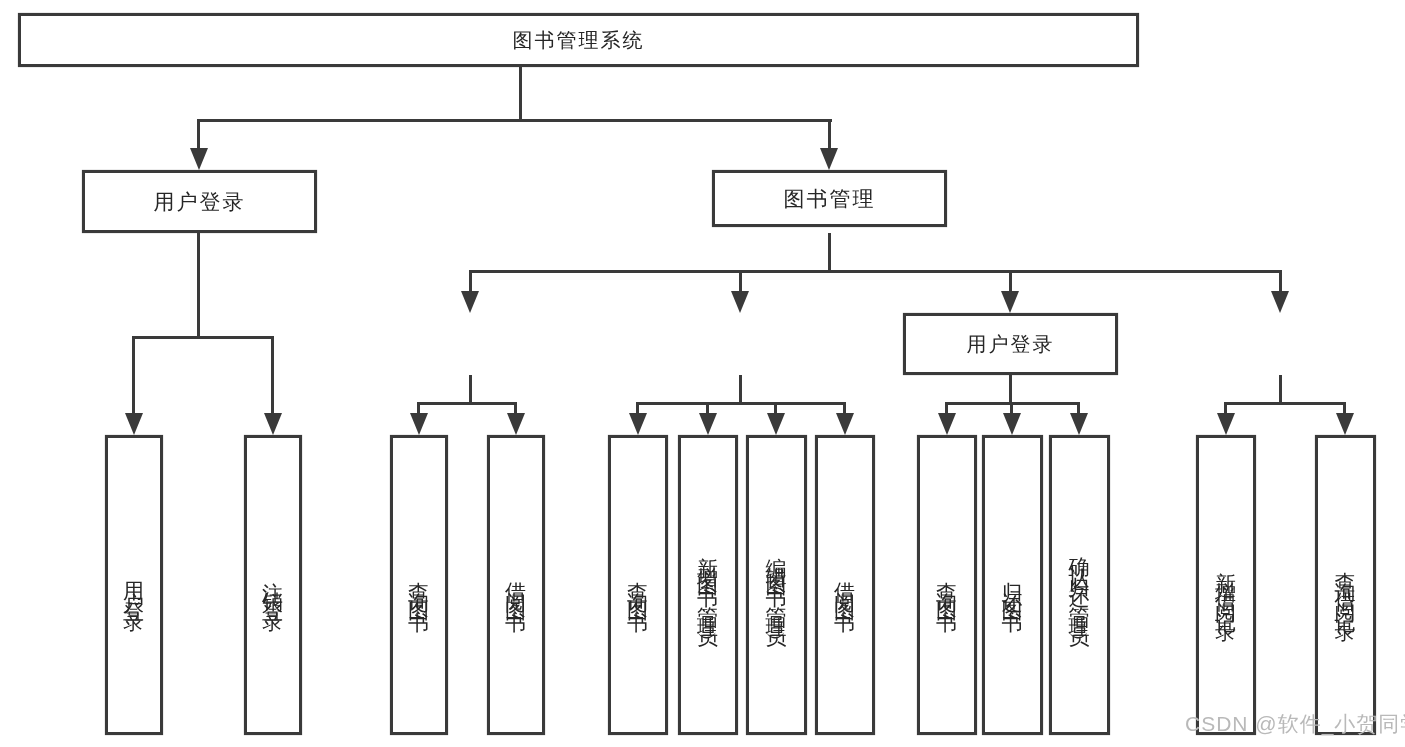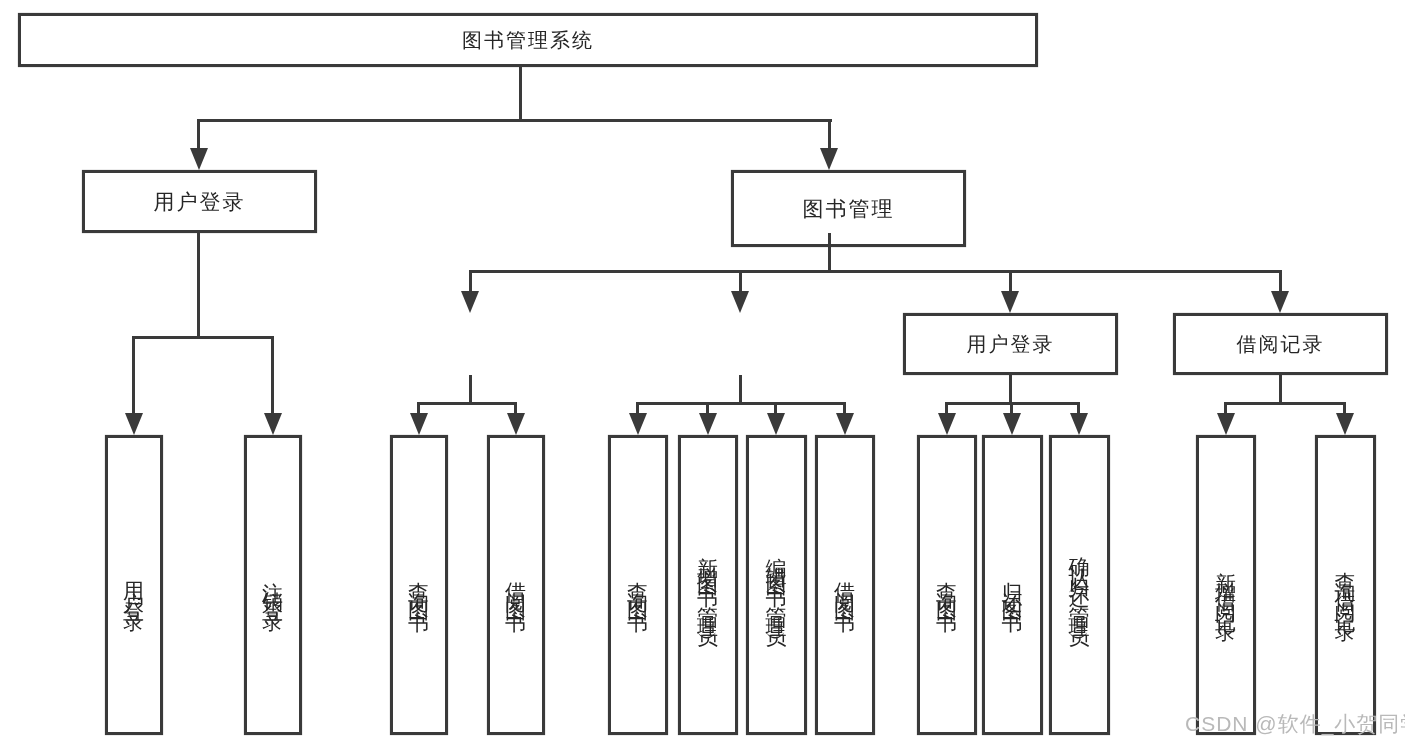--- a/index.html
+++ b/index.html
@@ -64,35 +64,35 @@
     color: var(--watermark);
     z-index: 10;
     white-space: nowrap;
   }
 </style>
 </head>
 <body>
 
 <div class="canvas">
 
-  <div class="box h" style="left:18px; top:13px; width:1020px; height:54px;">
+  <div class="box h" style="left:18px; top:13px; width:1121px; height:54px;">
     <span>图书管理系统</span>
   </div>
 
   <div class="vl" style="left:519px; top:67px; height:53px;"></div>
   <div class="hl" style="left:197px; top:119px; width:635px;"></div>
   <div class="vl" style="left:197px; top:120px; height:28px;"></div>
   <div class="arr" style="left:190px; top:148px;"></div>
   <div class="vl" style="left:828px; top:120px; height:28px;"></div>
   <div class="arr" style="left:820px; top:148px;"></div>
 
   <div class="box h h1" style="left:82px; top:170px; width:235px; height:63px;">
     <span>用户登录</span>
   </div>
-  <div class="box h h1" style="left:731px; top:170px; width:235px; height:77px;">
+  <div class="box h h1" style="left:712px; top:170px; width:235px; height:57px;">
     <span>图书管理</span>
   </div>
 
   <div class="vl" style="left:197px; top:233px; height:104px;"></div>
   <div class="hl" style="left:132px; top:336px; width:142px;"></div>
   <div class="vl" style="left:132px; top:337px; height:76px;"></div>
   <div class="arr" style="left:125px; top:413px;"></div>
   <div class="vl" style="left:271px; top:337px; height:76px;"></div>
   <div class="arr" style="left:264px; top:413px;"></div>
 
@@ -102,23 +102,20 @@
   <div class="arr" style="left:461px; top:291px;"></div>
   <div class="vl" style="left:739px; top:272px; height:19px;"></div>
   <div class="arr" style="left:731px; top:291px;"></div>
   <div class="vl" style="left:1009px; top:272px; height:19px;"></div>
   <div class="arr" style="left:1001px; top:291px;"></div>
   <div class="vl" style="left:1279px; top:272px; height:19px;"></div>
   <div class="arr" style="left:1271px; top:291px;"></div>
 
   <div class="box h" style="left:903px; top:313px; width:215px; height:62px;">
     <span>用户登录</span>
-  </div>
-  <div class="box h" style="left:1173px; top:313px; width:215px; height:62px;">
-    <span>借阅记录</span>
   </div>
 
   <div class="vl" style="left:469px; top:375px; height:29px;"></div>
   <div class="hl" style="left:417px; top:402px; width:100px;"></div>
   <div class="vl" style="left:417px; top:404px; height:10px;"></div>
   <div class="arr" style="left:410px; top:413px;"></div>
   <div class="vl" style="left:514px; top:404px; height:10px;"></div>
   <div class="arr" style="left:507px; top:413px;"></div>
 
   <div class="vl" style="left:739px; top:375px; height:29px;"></div>

